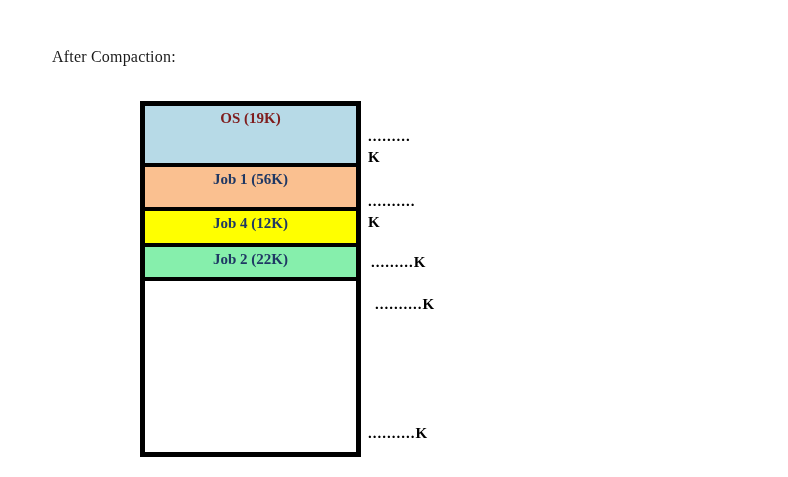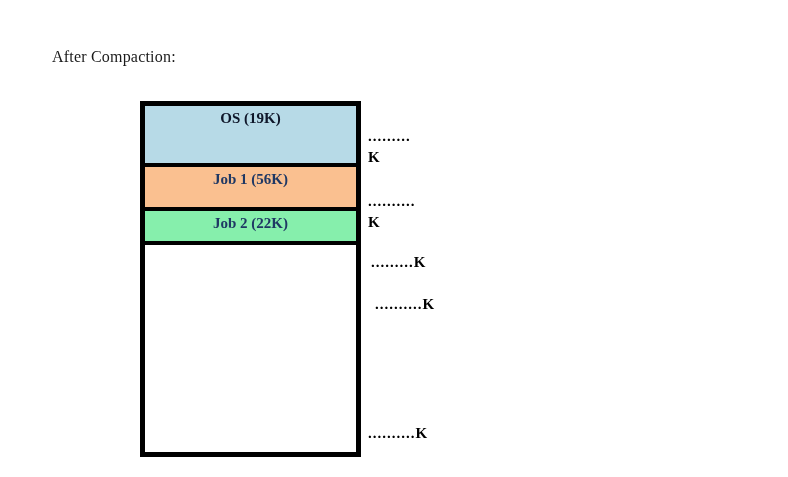--- a/index.html
+++ b/index.html
@@ -64,24 +64,27 @@
   .ann-3 { left: 375px; top: 294px; }
   .ann-4 { left: 368px; top: 423px; }
 </style>
 </head>
 <body>
 
 <div class="page-title">After Compaction:</div>
 
 <div class="memory-stack">
   <div class="cell with-sep" style="height: 61px; background: rgb(183, 218, 231);">
-    <span class="cell-label" style="color: #0f172a;">OS (19K)</span>
+    <span class="cell-label" style="color: #7f1d1d;">OS (19K)</span>
   </div>
   <div class="cell with-sep" style="height: 44px; background: rgb(250, 192, 144);">
     <span class="cell-label" style="color: rgb(31, 56, 100);">Job 1 (56K)</span>
+  </div>
+  <div class="cell with-sep" style="height: 36px; background: rgb(255, 255, 0);">
+    <span class="cell-label" style="color: rgb(31, 56, 100);">Job 4 (12K)</span>
   </div>
   <div class="cell with-sep" style="height: 34px; background: #86efac;">
     <span class="cell-label" style="color: rgb(31, 56, 100);">Job 2 (22K)</span>
   </div>
   <div class="cell" style="height: 129px; background: rgb(255, 255, 255);">
     <span class="cell-label" style="color: rgb(31, 56, 100);"></span>
   </div>
 </div>
 
 <div class="annotation ann-0">.........

